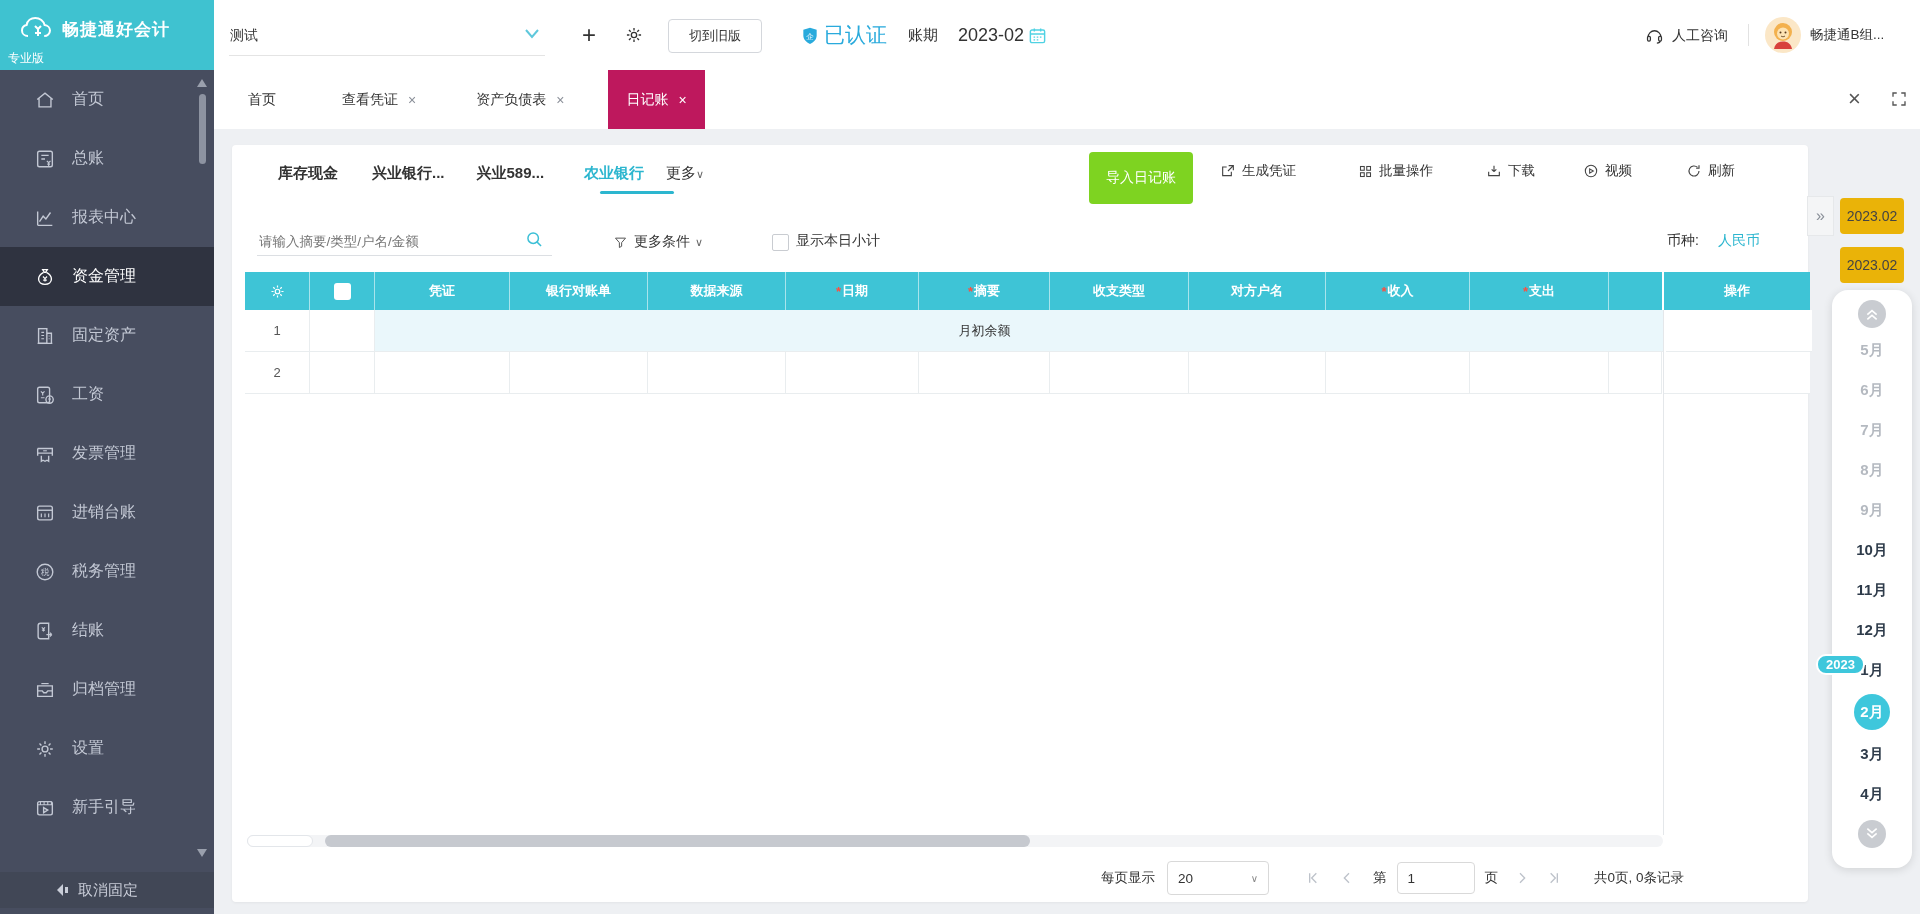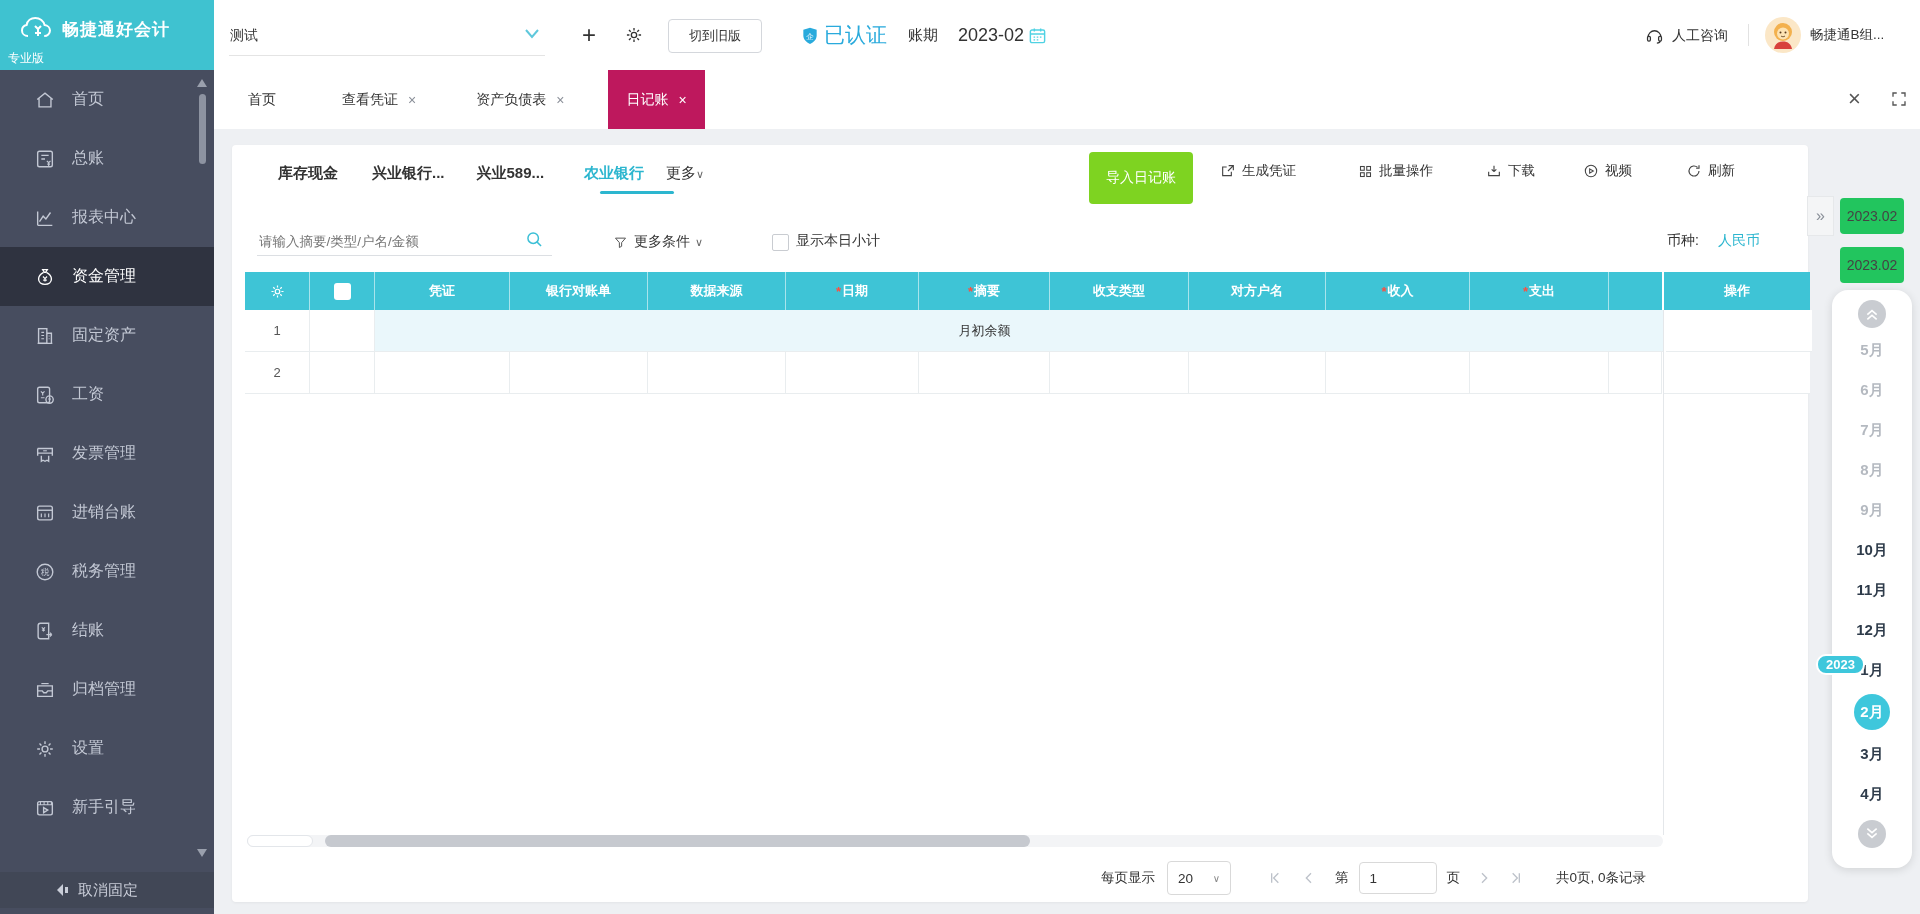--- a/index.html
+++ b/index.html
@@ -31,21 +31,21 @@
   .tool-btn{display:flex;align-items:center;font-size:13.5px;color:#333;cursor:pointer;}
   .tool-btn svg{margin-right:6px;}
   
   .th{height:38px;background:#3ec4d6;color:#fff;font-size:13px;font-weight:bold;display:flex;align-items:center;justify-content:center;border-right:1px solid rgba(255,255,255,.55);box-sizing:border-box;}
   .req{color:#ff4d3e;margin-right:1px;}
   .td{height:42px;background:#fff;border-right:1px solid #e9edef;border-bottom:1px solid #e9edef;box-sizing:border-box;display:flex;align-items:center;justify-content:center;font-size:13px;color:#333;}
   
   .month{width:80px;height:40px;line-height:40px;text-align:center;font-size:15px;font-weight:bold;color:#2e3b4a;cursor:pointer;}
   .month.disabled{color:#b4b9c0;}
   .month.active{color:#fff;}
-  .chip{width:64px;height:36px;line-height:36px;text-align:center;background:#22c55e;border-radius:4px;font-size:14px;color:#444;}
+  .chip{width:64px;height:36px;line-height:36px;text-align:center;background:#eab308;border-radius:4px;font-size:14px;color:#444;}
   .pag-ic{color:#bdc2ca;}
 </style>
 </head>
 <body>
 
 <div id="app">
 
   <div class="abs topbar"></div>
 
   <div class="abs logo">
@@ -445,21 +445,21 @@
     </div>
 
     <div class="abs" style="left:1431px;top:165px;width:1px;height:525px;background:#e4e7ea;"></div>
 
     <div class="abs" style="left:15px;top:690px;width:1416px;height:12px;background:#f3f4f6;border-radius:6px;"></div>
     <div class="abs" style="left:15px;top:690px;width:66px;height:12px;background:#fff;border:1px solid #e3e6ea;border-radius:6px;box-sizing:border-box;"></div>
     <div class="abs" style="left:93px;top:690px;width:705px;height:12px;background:#c6c9cf;border-radius:6px;"></div>
 
     <div class="abs row" style="left:869px;top:716px;height:34px;">
       <span style="font-size:13.5px;color:#333;">每页显示</span>
-      <div class="row" style="margin-left:12px;width:64px;height:32px;border:1px solid #d9d9d9;border-radius:4px;justify-content:space-between;box-sizing:border-box;padding:16px 10px;cursor:pointer;">
+      <div class="row" style="margin-left:12px;width:102px;height:32px;border:1px solid #d9d9d9;border-radius:4px;justify-content:space-between;box-sizing:border-box;padding:16px 10px;cursor:pointer;">
         <span style="font-size:13.5px;color:#333;">20</span>
         <span style="font-size:10px;color:#888;">∨</span>
       </div>
       <span style="margin-left:36px;" class="pag-ic">
         <svg width="16" height="16" viewBox="0 0 24 24" stroke="currentColor" stroke-width="2" fill="none">
             <path d="M17 5l-7 7 7 7M7 5v14"></path>
           </svg>
       </span>
       <span style="margin-left:18px;" class="pag-ic">
         <svg width="16" height="16" viewBox="0 0 24 24" stroke="currentColor" stroke-width="2" fill="none">

